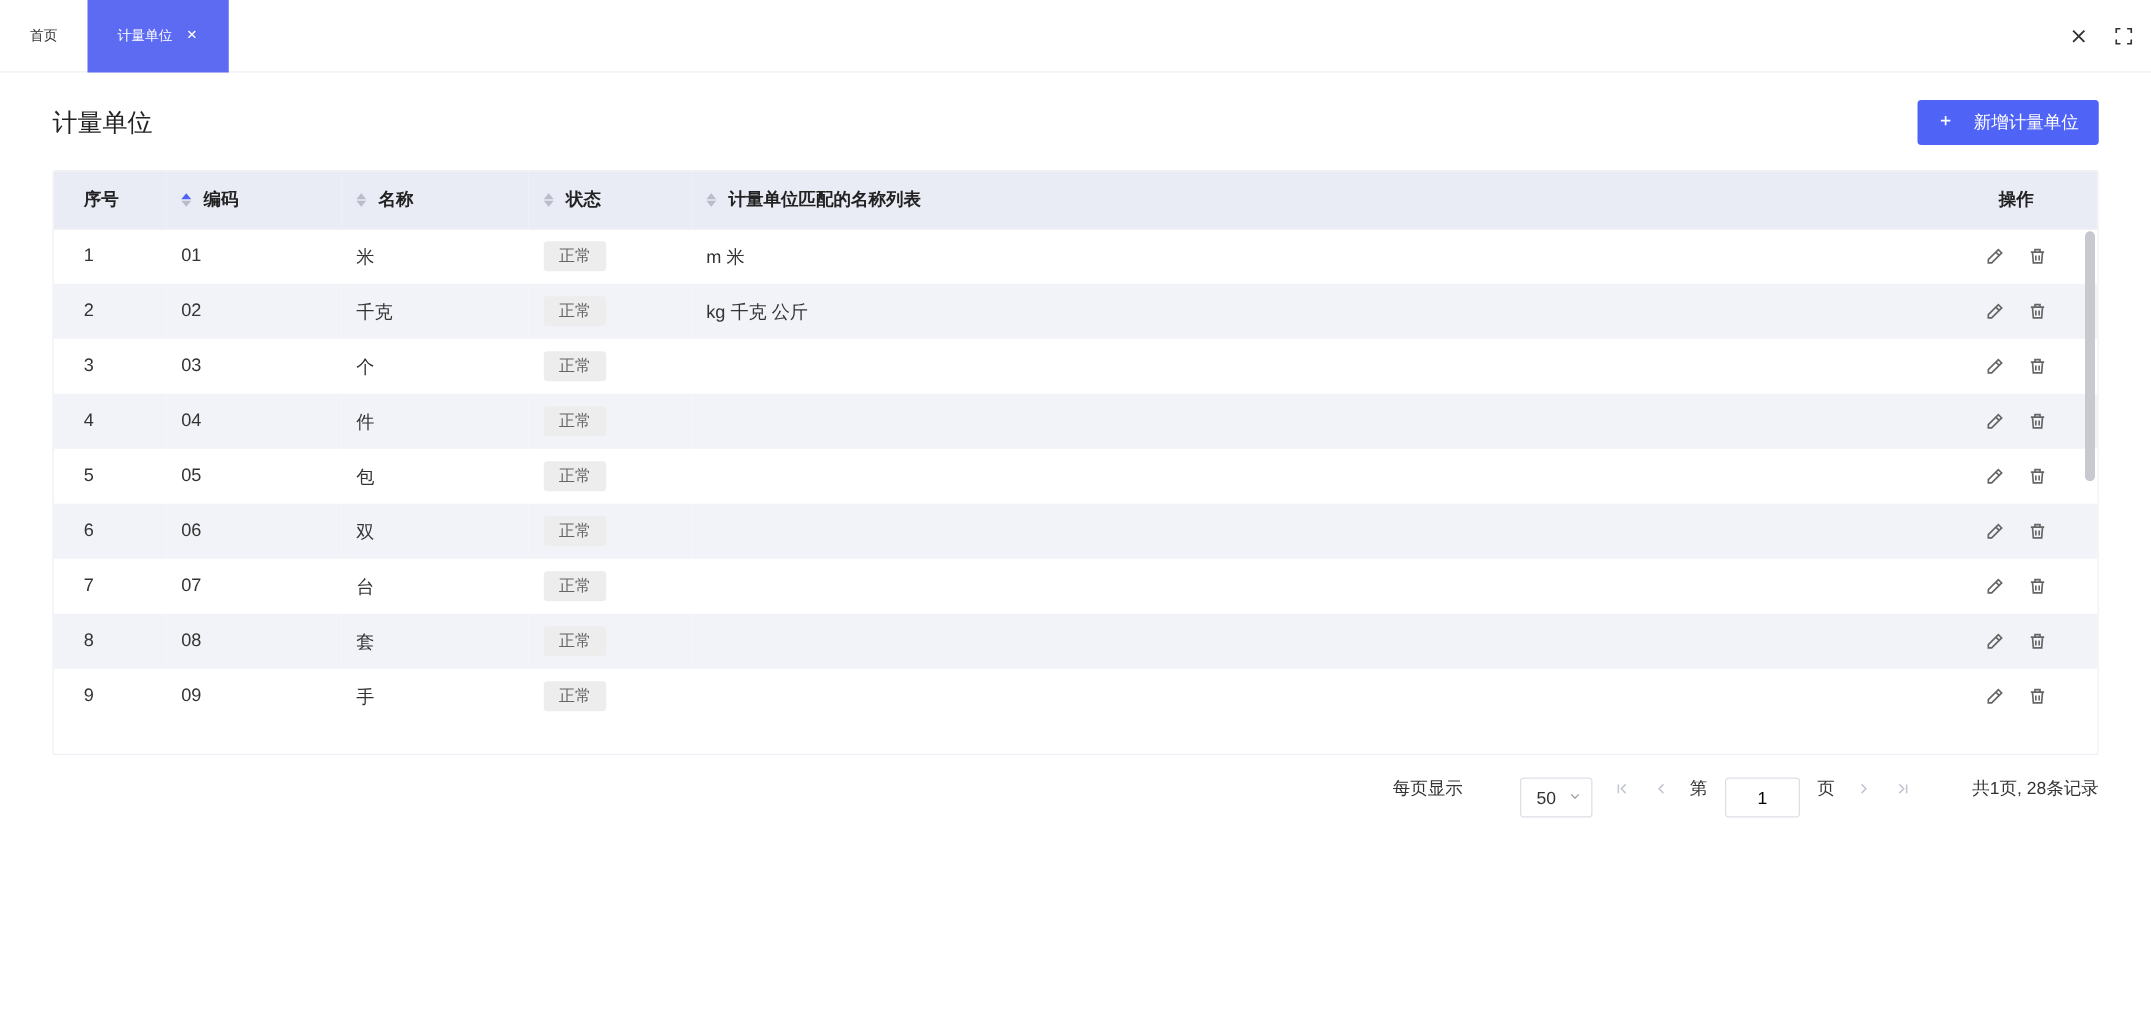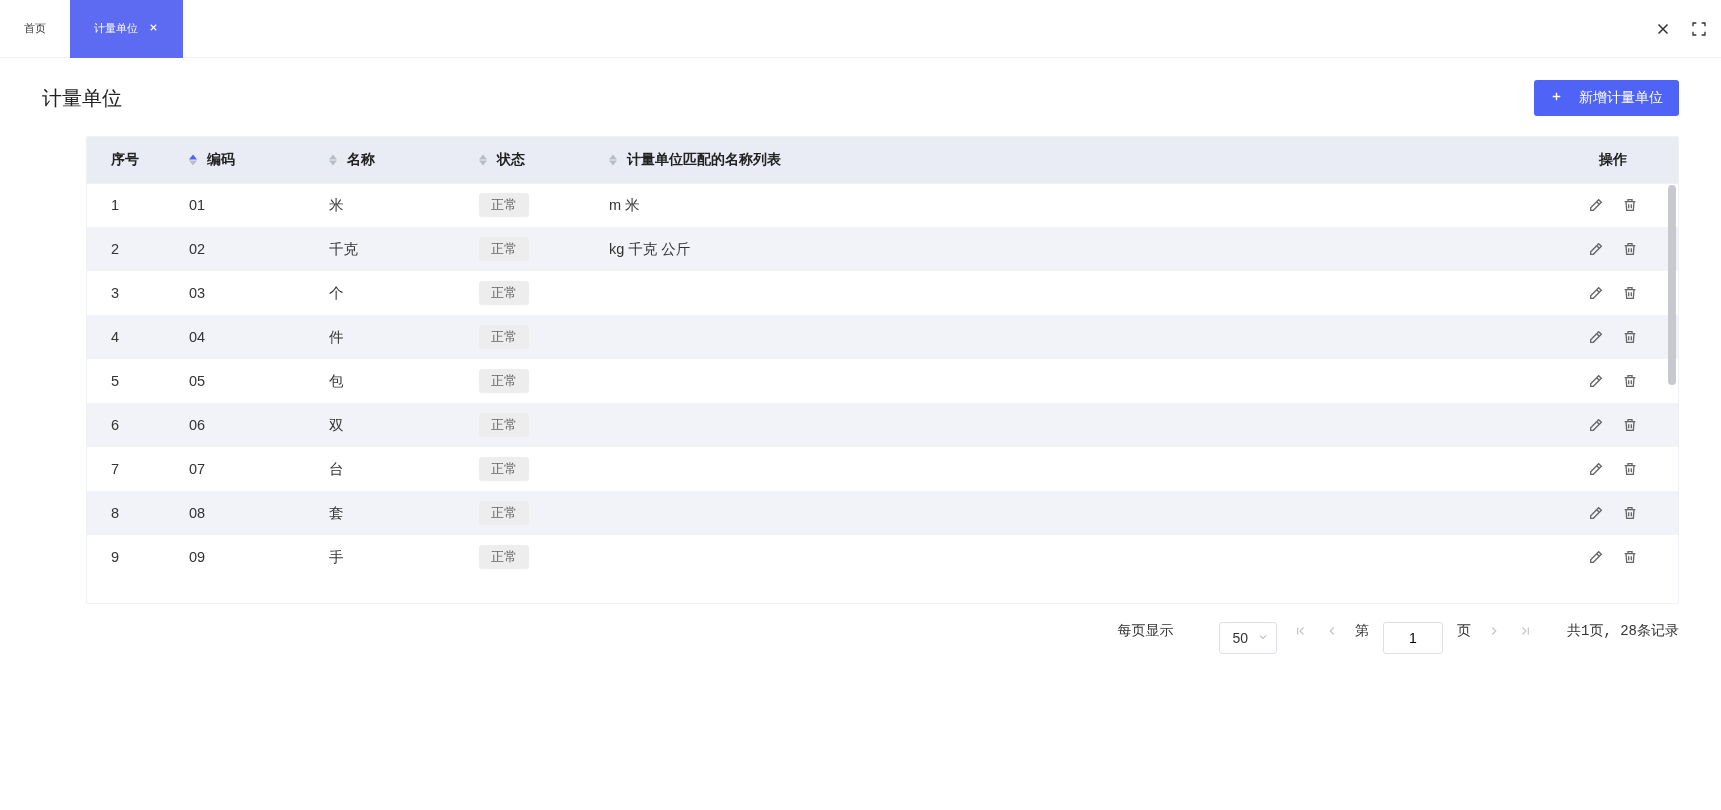--- a/index.html
+++ b/index.html
@@ -11,21 +11,21 @@
 .tab-close { margin-left: 10px; font-size: 13px; cursor: pointer; }
 .topbar-actions { position: absolute; right: 0; display: flex; align-items: center; gap: 16px; padding-right: 12px; }
 .topbar-icon { width: 20px; height: 20px; display: flex; align-items: center; justify-content: center; cursor: pointer; color: #333; }
 
 .page { padding: 22px 10px 10px 10px; }
 .panel { background: #fff; padding: 0 32px; }
 .panel-header { display: flex; justify-content: space-between; align-items: center; margin-bottom: 20px; }
 .panel-title { font-size: 20px; font-weight: 500; color: #222; }
 .btn-primary { background: #4f63f7; color: #fff; border: none; border-radius: 3px; padding: 9px 16px; font-size: 14px; cursor: pointer; display: flex; align-items: center; gap: 16px; }
 
-.table-wrap { border: 1px solid #eef0f5; border-radius: 2px; overflow: hidden; position: relative; margin-left: 44px; }
+.table-wrap { border: 1px solid #eef0f5; border-radius: 2px; overflow: hidden; position: relative; }
 .table-scroll { height: 466px; overflow-y: auto; }
 table { width: 100%; border-collapse: collapse; table-layout: fixed; }
 thead th { background: #e9ecf5; height: 46px; text-align: left; padding: 0 12px; font-weight: 600; font-size: 14px; color: #222; border-bottom: 1px solid #eef0f5; position: sticky; top: 0; z-index: 1; }
 thead th:first-child { padding-left: 24px; }
 thead th .sort { display: inline-flex; flex-direction: column; vertical-align: middle; margin-right: 6px; line-height: 0; }
 thead th .sort svg { width: 8px; height: 6px; }
 tbody tr { height: 44px; }
 tbody tr:nth-child(even) { background: #f2f3f8; }
 tbody td { padding: 0 12px; font-size: 14.5px; color: #333; }
 tbody td:first-child { padding-left: 24px; }
@@ -395,16 +395,16 @@
       <span class="nav-icon">
         <svg width="14" height="14" viewBox="0 0 24 24" fill="none" stroke="currentColor" stroke-width="2">
             <path d="M9 6l6 6-6 6"></path>
           </svg>
       </span>
       <span class="nav-icon">
         <svg width="14" height="14" viewBox="0 0 24 24" fill="none" stroke="currentColor" stroke-width="2">
             <path d="M6 6l6 6-6 6M16 6v12"></path>
           </svg>
       </span>
-      <span class="lbl" style="margin-left:18px;font-family:Liberation Mono, monospace;">共1页, 28条记录</span>
+      <span class="lbl" style="margin-left:32px;">共1页, 28条记录</span>
     </div>
   </div>
 </div>
 
 </body></html>

